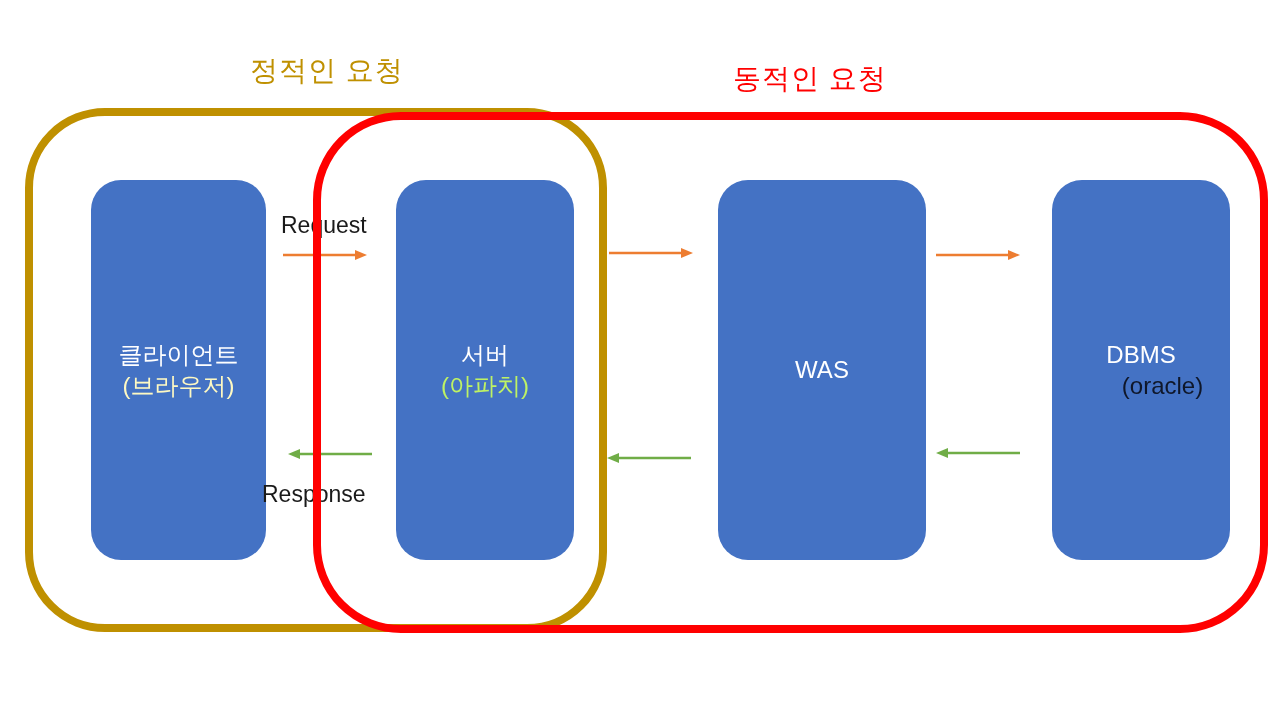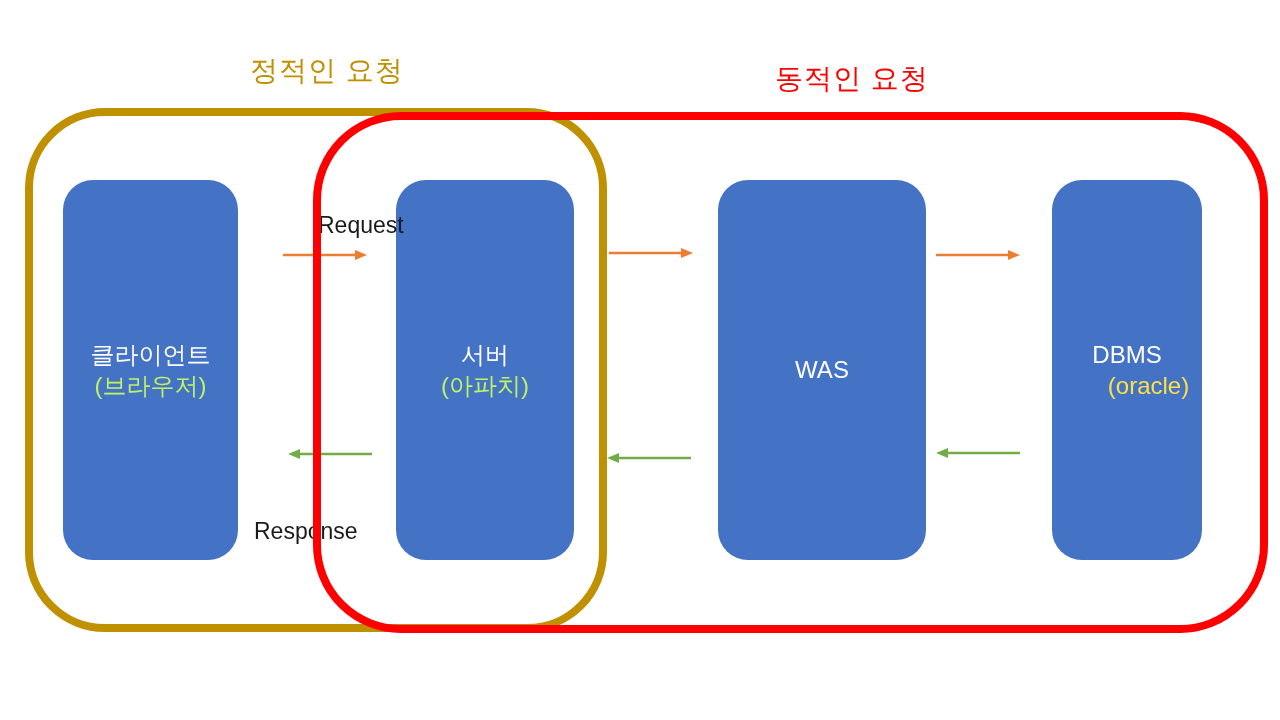--- a/index.html
+++ b/index.html
@@ -16,40 +16,40 @@
     overflow: hidden;
   }
   
   .group-title {
     position: absolute;
     font-size: 28px;
     letter-spacing: 1px;
     white-space: nowrap;
   }
   .title-static  { left: 250px; top: 52px; }
-  .title-dynamic { left: 775px; top: 60px; }
+  .title-dynamic { left: 733px; top: 60px; }
 
   
   .node {
     position: absolute;
     top: 180px;
     height: 380px;
     border-radius: 30px;
     display: flex;
     flex-direction: column;
     align-items: center;
     justify-content: center;
     text-align: center;
     font-size: 24px;
     line-height: 1.3;
   }
-  .node-client { left: 63px;   width: 175px; }
+  .node-client { left: 91px;   width: 175px; }
   .node-server { left: 396px;  width: 178px; }
   .node-was    { left: 718px;  width: 208px; }
-  .node-dbms   { left: 1052px; width: 150px; }
+  .node-dbms   { left: 1052px; width: 178px; }
 
   
   .arrow {
     position: absolute;
     width: 86px;
     height: 12px;
     overflow: visible;
   }
   .arr-request   { left: 282px; top: 249px; }
   .arr-srv-was   { left: 608px; top: 247px; }
@@ -58,22 +58,22 @@
   .arr-was-srv   { left: 606px; top: 452px; }
   .arr-dbms-was  { left: 935px; top: 447px; }
 
   
   .flow-label {
     position: absolute;
     font-size: 23px;
     color: #1a1a1a;
     white-space: nowrap;
   }
-  .label-request  { left: 281px; top: 212px; margin-left: 37px; }
-  .label-response { left: 254px; top: 481px; margin-top: 37px; }
+  .label-request  { left: 281px; top: 212px; }
+  .label-response { left: 262px; top: 481px; }
 
   
   .outline {
     position: absolute;
     box-sizing: border-box;
     border-style: solid;
     border-width: 8px;
     background: transparent;
     pointer-events: none;
   }
@@ -88,35 +88,35 @@
     border-radius: 88px;
   }
 </style>
 </head>
 <body>
 
 <div class="stage">
 
   <div class="node node-client" style="background-color: rgb(68, 114, 196);">
     <span style="color: rgb(255, 255, 255);">클라이언트</span>
-    <span style="color: #bef264;">(브라우저)</span>
+    <span style="color: #fef9c3;">(브라우저)</span>
   </div>
 
   <div class="node node-server" style="background-color: rgb(68, 114, 196); align-items: center;">
     <span style="color: rgb(255, 255, 255);">서버</span>
     <span style="color: #bef264;">(아파치)</span>
   </div>
 
   <div class="node node-was" style="background-color: rgb(68, 114, 196);">
     <span style="color: rgb(255, 255, 255);">WAS</span>
   </div>
 
   <div class="node node-dbms" style="background-color: rgb(68, 114, 196);">
     <span style="color: rgb(255, 255, 255);">DBMS</span>
-    <span style="color: #fde047; margin-left: 43px;">(oracle)</span>
+    <span style="color: #0f172a; margin-left: 43px;">(oracle)</span>
   </div>
 
   <svg class="arrow arr-request" viewBox="0 0 86 12">
     <line x1="1" y1="6" x2="73" y2="6" stroke-width="2.5" stroke="#ED7D31"></line>
     <polygon points="73,1 85,6 73,11" fill="#ED7D31"></polygon>
   </svg>
   <svg class="arrow arr-srv-was" viewBox="0 0 86 12">
     <line x1="1" y1="6" x2="73" y2="6" stroke-width="2.5" stroke="#ED7D31"></line>
     <polygon points="73,1 85,6 73,11" fill="#ED7D31"></polygon>
   </svg>

